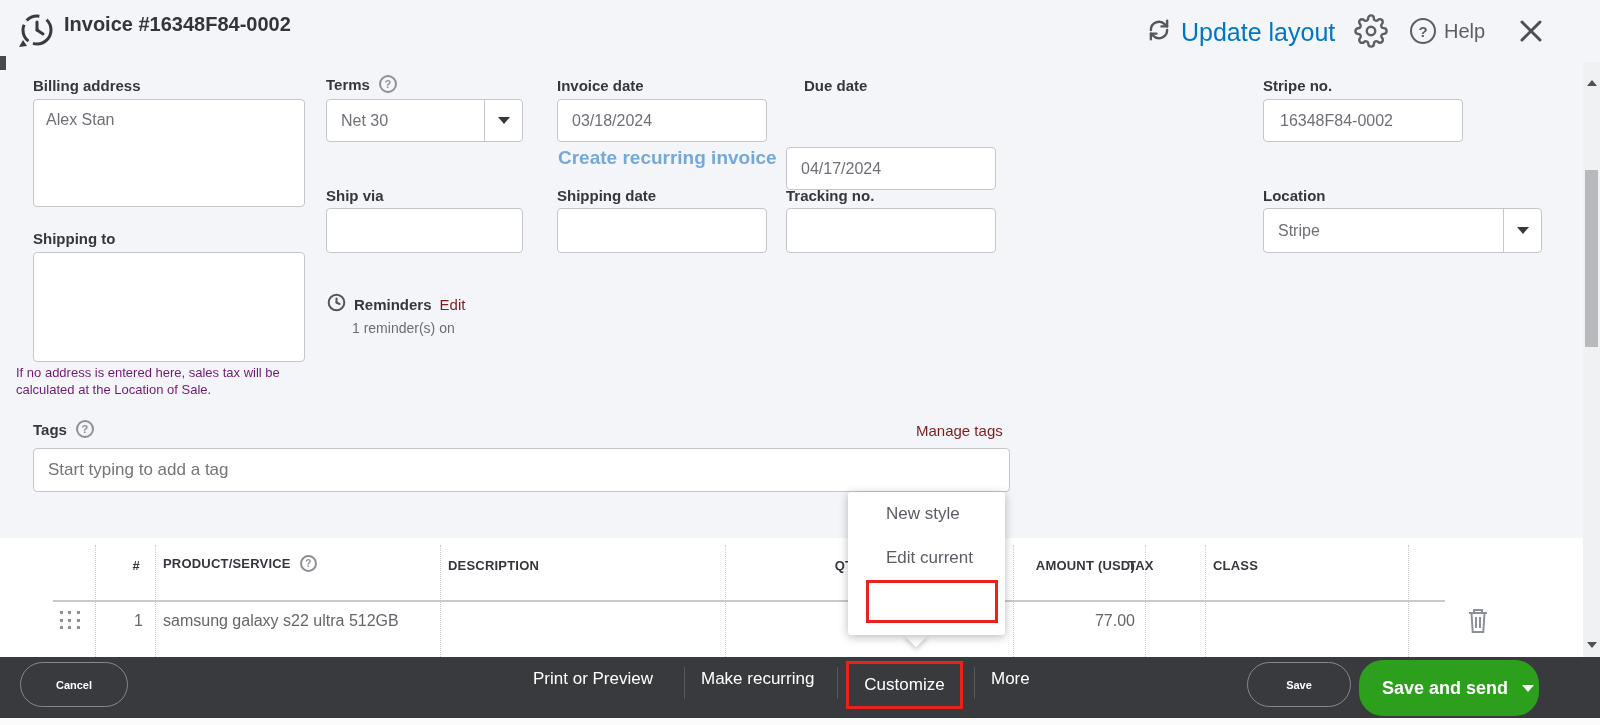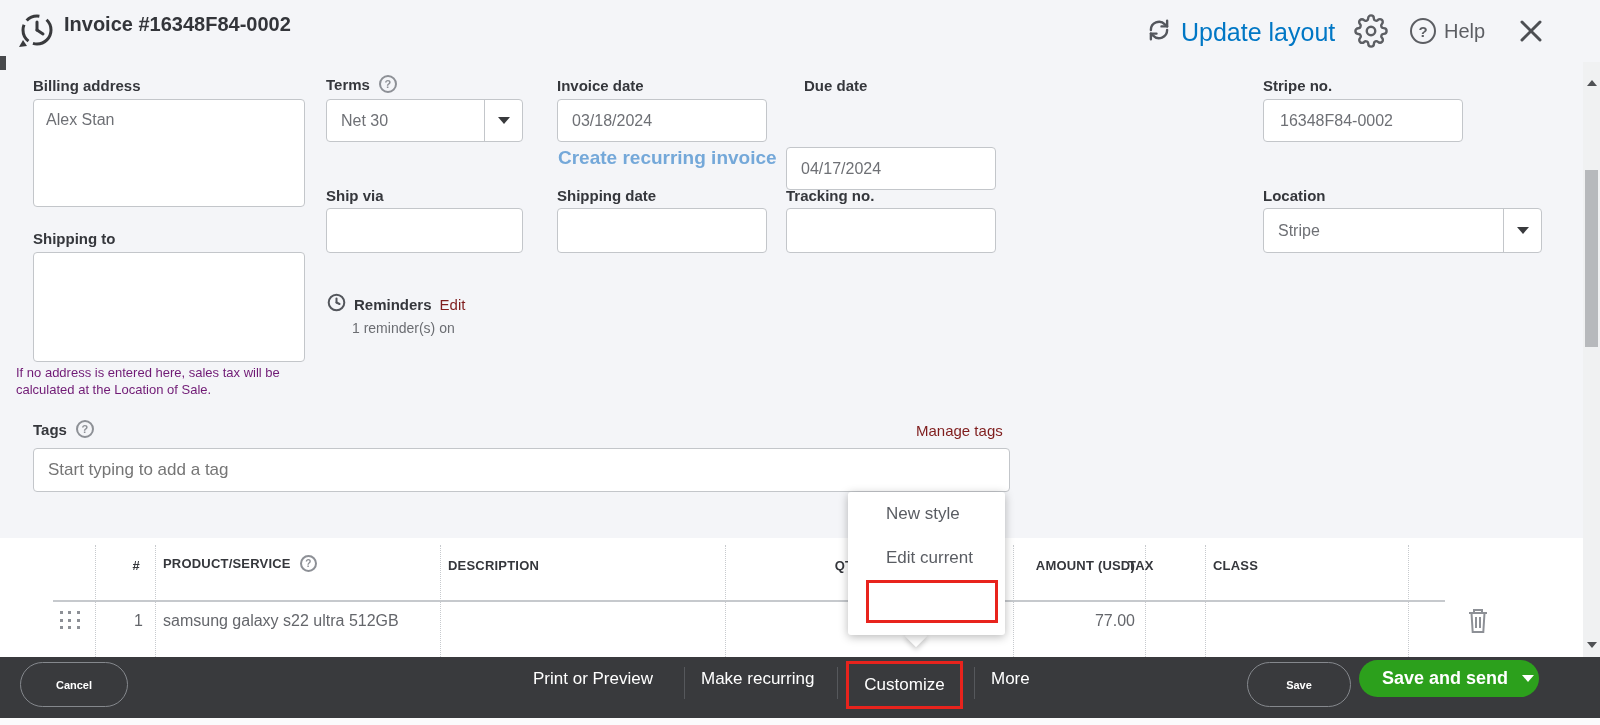--- a/index.html
+++ b/index.html
@@ -210,21 +210,21 @@
     <div class="abs" style="left:684px; top:10px; width:1px; height:32px; background:#56585c;"></div>
     <div class="abs barstack" style="left:701px; top:12px; cursor:pointer;">Make recurring</div>
     <div class="abs" style="left:837px; top:10px; width:1px; height:32px; background:#56585c;"></div>
     <div class="abs redbox" style="left:846px; top:4px; width:117px; height:48px; display:flex; align-items:center; justify-content:center; cursor:pointer;">
       <span class="barstack">Customize</span>
     </div>
     <div class="abs" style="left:974px; top:10px; width:1px; height:32px; background:#56585c;"></div>
     <div class="abs barstack" style="left:991px; top:12px; cursor:pointer;">More</div>
 
     <button class="pill abs" style="left:1247px; top:5px; width:104px; height:45px;">Save</button>
-    <div class="abs" style="left:1359px; top:3px; width:180px; height:37px; background:#2ca01c; border-radius:24px;
+    <div class="abs" style="left:1359px; top:3px; width:180px; height:56px; background:#2ca01c; border-radius:24px;
          display:flex; align-items:center; cursor:pointer;">
       <span style="color:#fff; font-size:18px; font-weight:700; padding-left:23px;">Save and send</span>
       <span style="margin-left:14px; width:0; height:0; border-left:6px solid transparent; border-right:6px solid transparent; border-top:7px solid #fff;"></span>
     </div>
   </div>
   <div class="abs" style="left:0; top:718px; width:1600px; height:7px; background:#fbfbfc;"></div>
 
   <div class="abs" style="left:1583px; top:62px; width:17px; height:595px; background:#f0f1f2;"></div>
   <div class="abs tri-up" style="left:1587px; top:80px;"></div>
   <div class="abs" style="left:1585px; top:170px; width:13px; height:177px; background:#b7b9bc;"></div>

